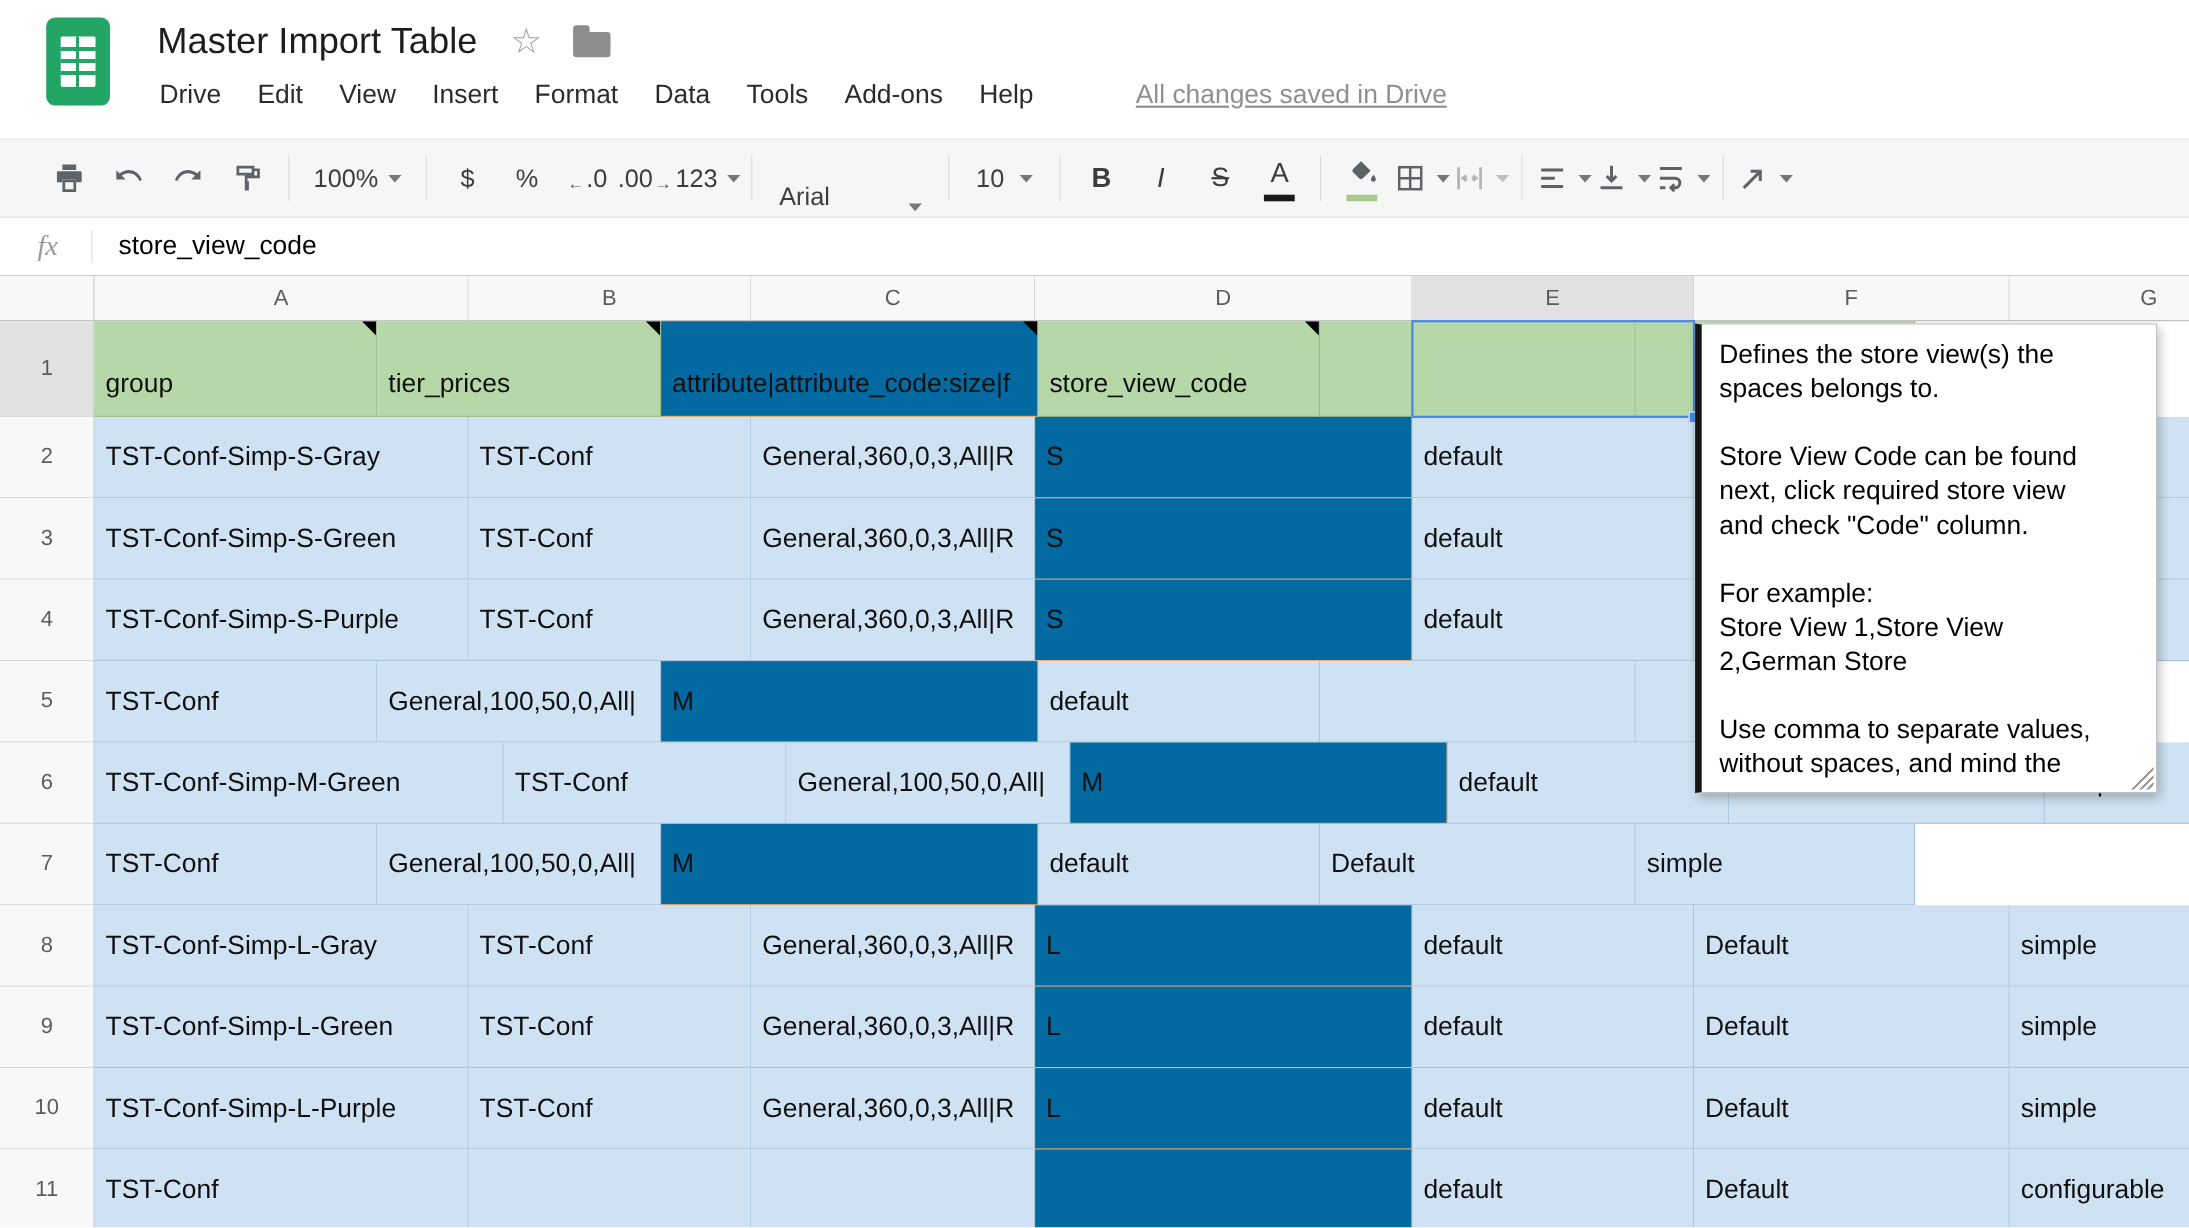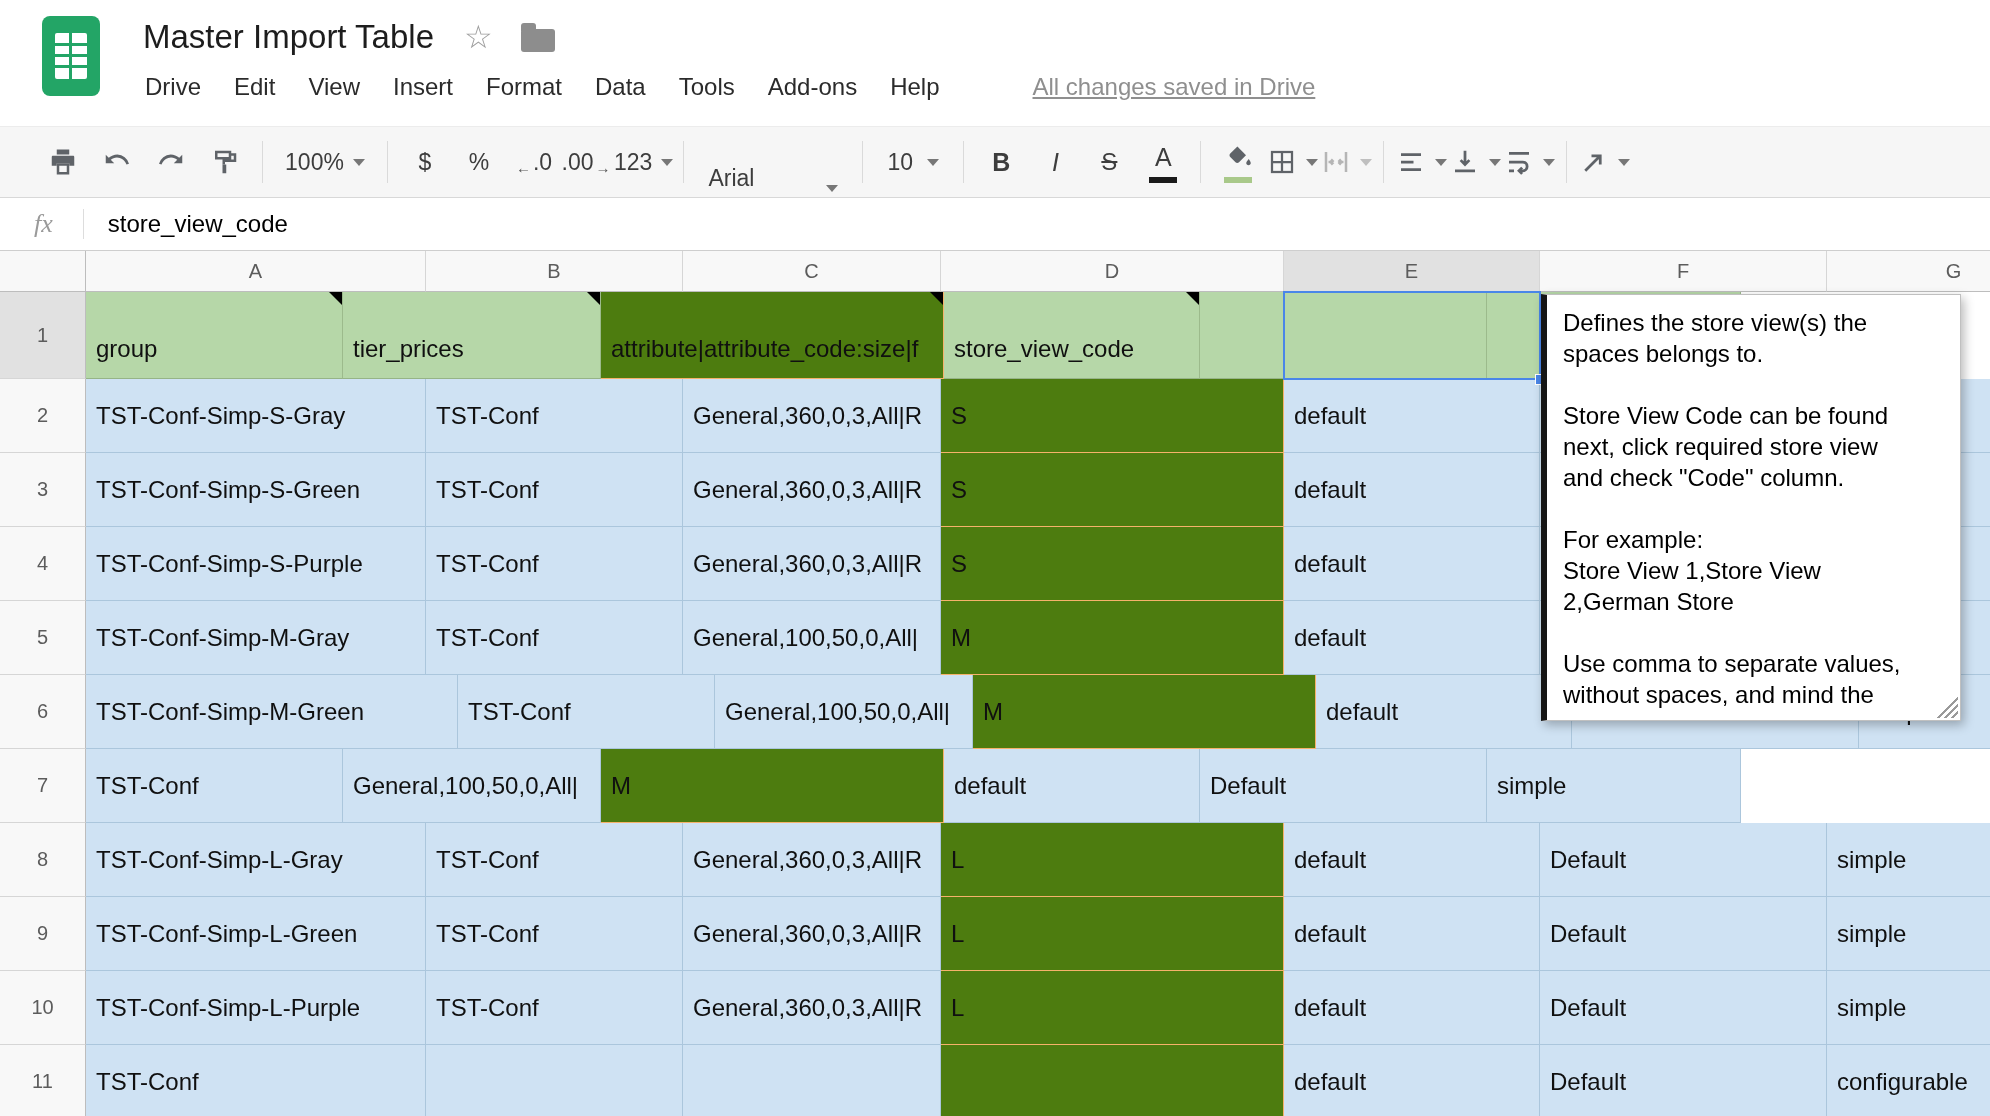--- a/index.html
+++ b/index.html
@@ -74,21 +74,21 @@
   .grow.r1 { height:87px; }
   .rowh { width:86px; flex:none; background:#f8f8f8; border-right:1px solid #bdbdbd;
     border-bottom:1px solid #d6d6d6; font-size:20px; color:#5c5c5c;
     display:flex; align-items:center; justify-content:center; cursor:pointer; }
   .rowh.sel { background:#e1e1e1; }
   .cell { position:relative; height:100%; flex:none; display:flex; align-items:center;
     padding-left:10px; font-size:24px; color:#101010; white-space:nowrap; overflow:hidden;
     border-right:1px solid #abc6dc; border-bottom:1px solid #abc6dc; cursor:cell; }
   .r1 .cell { align-items:flex-end; padding-bottom:15px; }
   .cell.green { background:#b6d7a8; border-right-color:#9cba8c; border-bottom-color:#96b487; }
-  .cell.orange { background:#4d7c0f; border-right-color:#f6b26b; border-bottom-color:#f6b26b; }
+  .cell.orange { background:#0369a1; border-right-color:#f6b26b; border-bottom-color:#f6b26b; }
   .cell.blue { background:#cfe2f3; }
   .note-tri { position:absolute; top:0; right:0; width:0; height:0;
     border-top:13px solid #000; border-left:13px solid transparent; }
 
   .selbox { position:absolute; left:1283px; top:40px; width:258px; height:89px;
     border:2px solid #4a86e8; pointer-events:none; z-index:5; }
   .selhandle { position:absolute; left:1535px; top:123px; width:11px; height:11px;
     background:#4a86e8; border:1px solid #fff; z-index:6; cursor:crosshair; }
 
   
@@ -337,23 +337,20 @@
             <span>S</span>
           </div>
           <div class="cell blue" style="width: 256px;">
             <span>default</span>
           </div>
           <div class="cell blue" style="width: 287px;"></div>
           <div class="cell blue" style="width: 254px;"></div>
         </div>
         <div class="grow">
           <div class="rowh">5</div>
-          <div class="cell blue" style="width: 340px;">
-            <span>TST-Conf-Simp-M-Gray</span>
-          </div>
           <div class="cell blue" style="width: 257px;">
             <span>TST-Conf</span>
           </div>
           <div class="cell blue" style="width: 258px;">
             <span>General,100,50,0,All|</span>
           </div>
           <div class="cell orange" style="width: 343px;">
             <span>M</span>
           </div>
           <div class="cell blue" style="width: 256px;">

